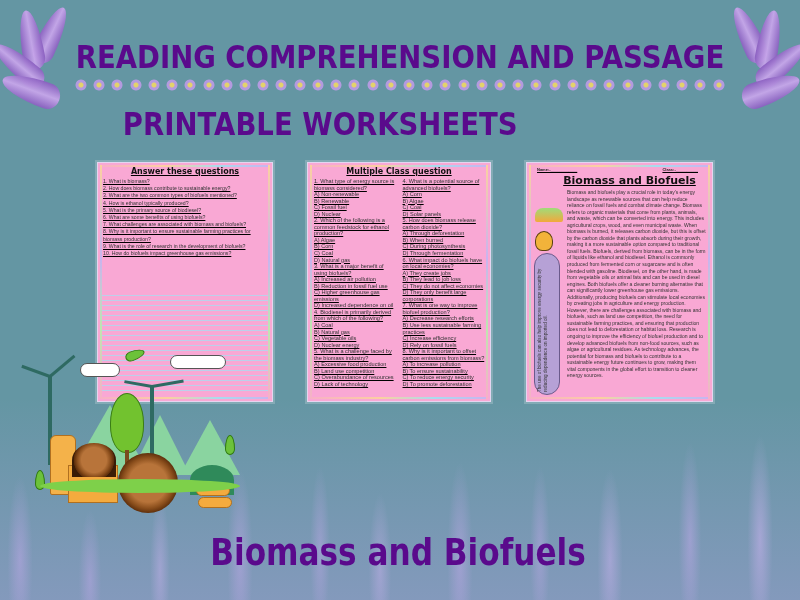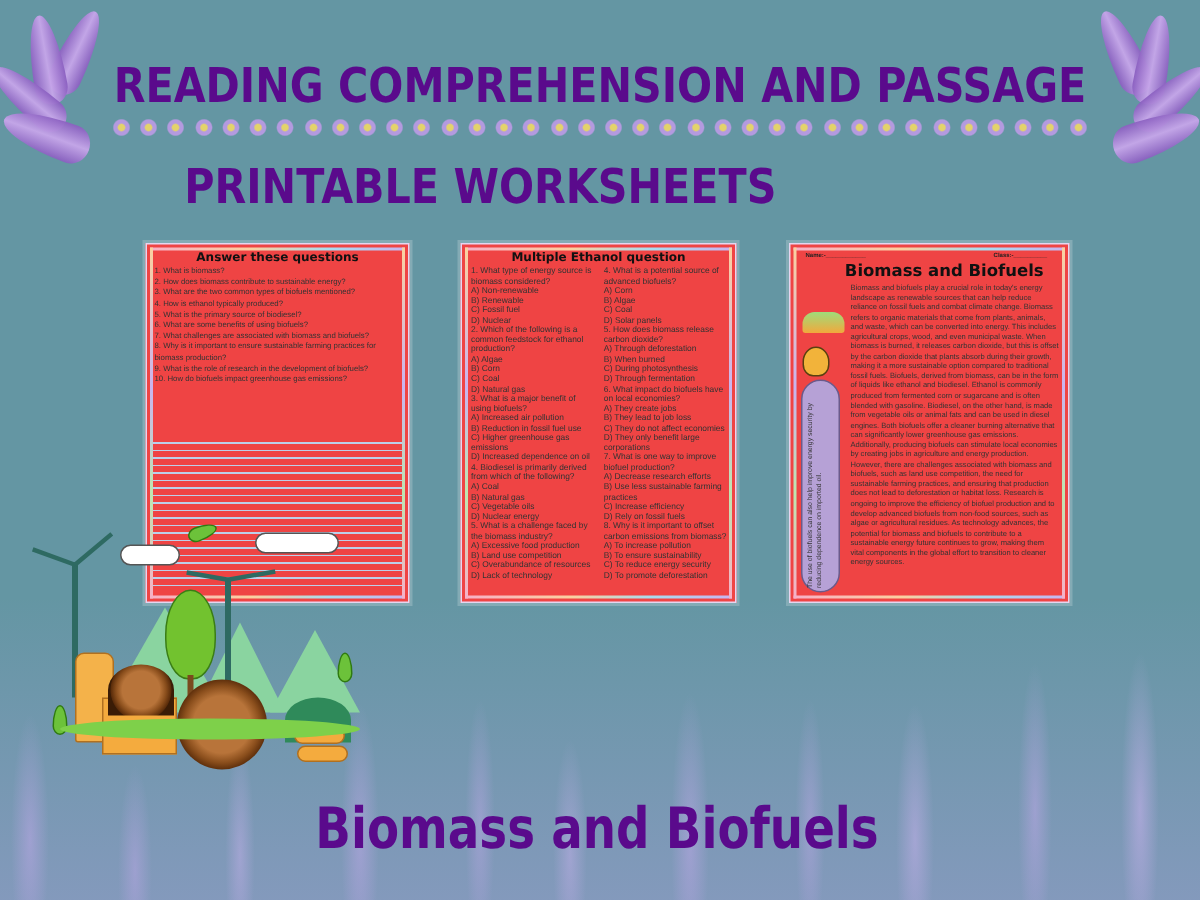--- a/index.html
+++ b/index.html
@@ -42,23 +42,24 @@
   }
   .leaf-cluster { position: absolute; top: 0; width: 80px; height: 130px; }
   .leaf-cluster.left { left: 0; }
   .leaf-cluster.right { right: 0; }
   .leaf {
     position: absolute; width: 22px; height: 60px; border-radius: 50% 50% 50% 50% / 80% 80% 20% 20%;
     background: linear-gradient(90deg, #8a5fc0, #c7a6ea 50%, #8a5fc0);
     opacity: 0.95;
   }
   .ws {
-    position: absolute; background: #ef4444; border: 1px solid #e5d5f0;
+    position: absolute; background: #f9a8d4; border: 1px solid #e5d5f0;
     box-shadow: 0 0 0 2px rgba(255,255,255,0.2);
     overflow: hidden;
+    text-decoration: underline;
   }
   .ws-border-top, .ws-border-bottom {
     position: absolute; left: 2px; right: 2px; height: 2px;
     background: linear-gradient(90deg, #f7b0c7, #fbd0a0 40%, #a8dcef 70%, #c9b4ef);
   }
   .ws-border-top { top: 2px; } .ws-border-bottom { bottom: 2px; }
   .ws-border-left, .ws-border-right {
     position: absolute; top: 2px; bottom: 2px; width: 2px;
     background: linear-gradient(180deg, #fbd0a0, #c9b4ef 40%, #bfe6b0 70%, #f7b0c7);
   }
@@ -197,21 +198,21 @@
     <div>10. How do biofuels impact greenhouse gas emissions?</div>
   </div>
   <div class="ruled"></div>
 </div>
 
 <div class="ws ws2">
   <div class="ws-border-top"></div>
     <div class="ws-border-bottom"></div>
   <div class="ws-border-left"></div>
     <div class="ws-border-right"></div>
-  <div class="ws-heading">Multiple Ethanol question</div>
+  <div class="ws-heading">Multiple Class question</div>
   <div class="mc-cols">
     <div class="mc-col">
       <div>1. What type of energy source is biomass considered?</div>
       <div>A) Non-renewable</div>
       <div>B) Renewable</div>
       <div>C) Fossil fuel</div>
       <div>D) Nuclear</div>
       <div>2. Which of the following is a common feedstock for ethanol production?</div>
       <div>A) Algae</div>
       <div>B) Corn</div>

